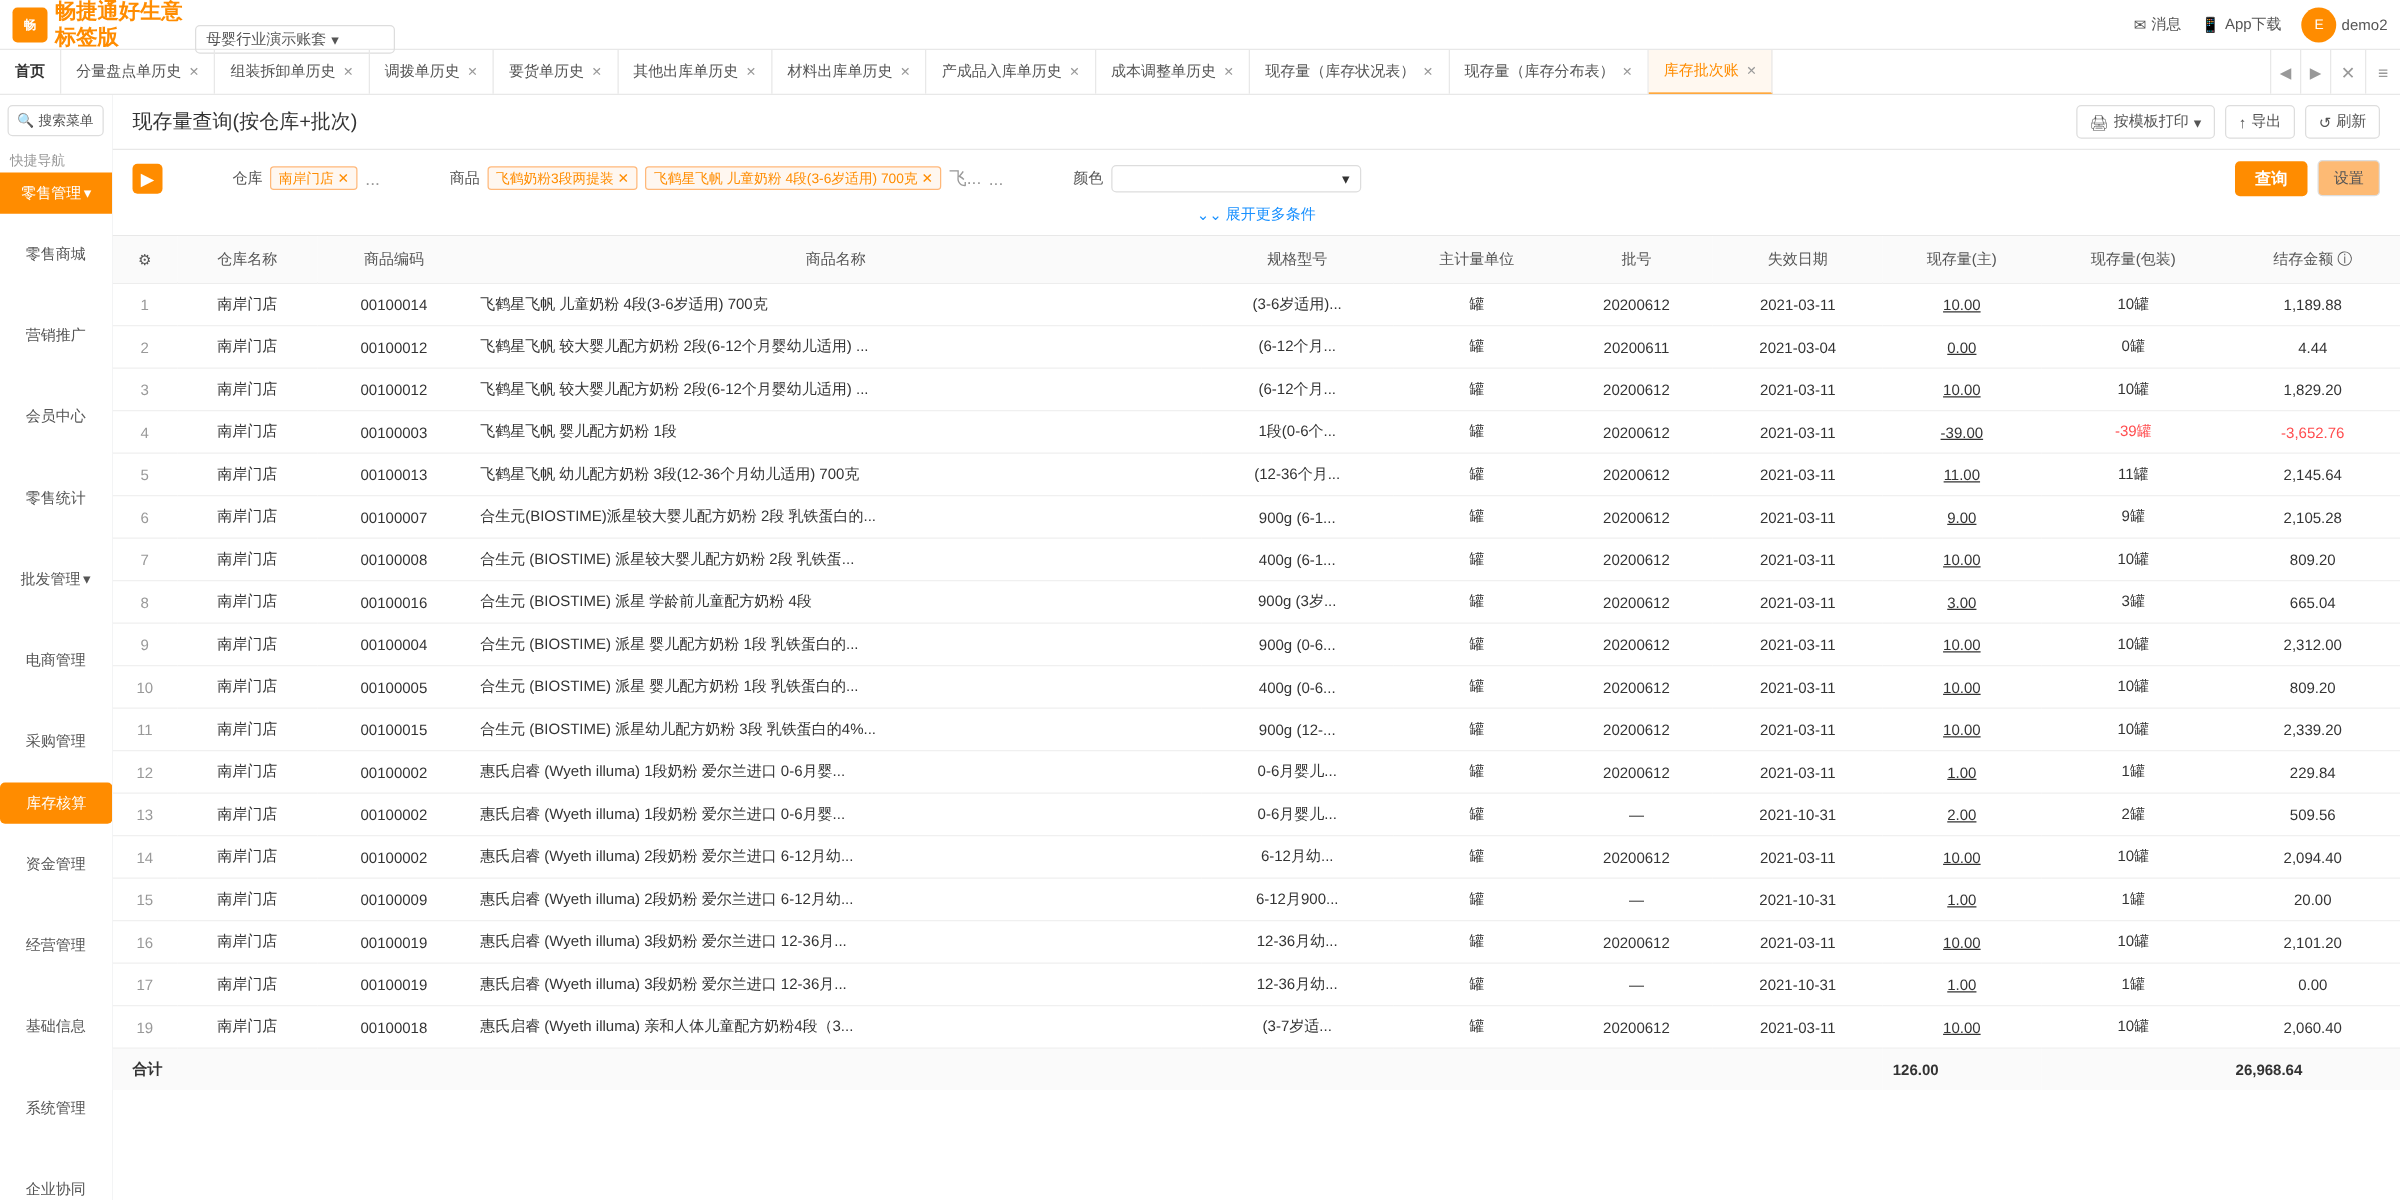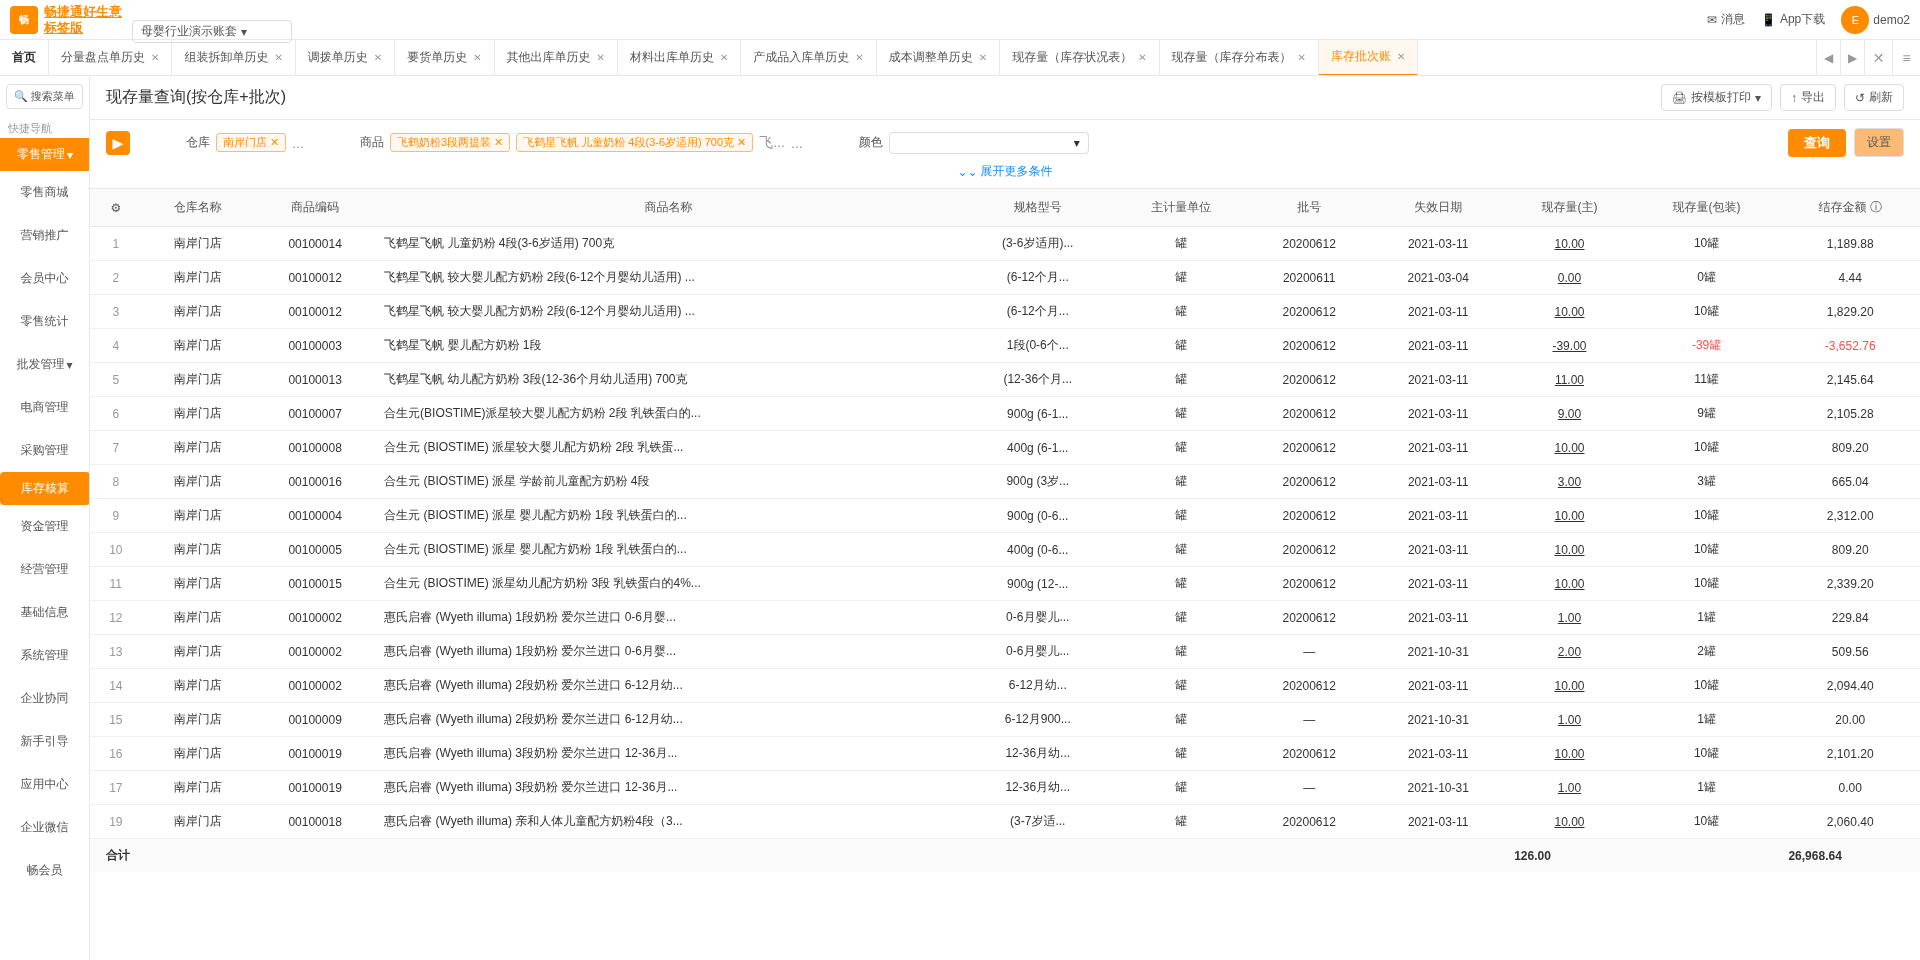--- a/index.html
+++ b/index.html
@@ -2,21 +2,21 @@
 <html><head>
   <meta charset="utf-8">
   <style>
     * { box-sizing: border-box; margin: 0; padding: 0; }
     body { font-family: 'Microsoft YaHei', Arial, sans-serif; font-size: 12px; background: #f5f5f5; color: #333; overflow: hidden; }
 
     
     .top-bar { display: flex; align-items: center; background: #fff; height: 40px; border-bottom: 1px solid #e8e8e8; padding: 0 10px; gap: 10px; }
     .logo-area { display: flex; align-items: center; gap: 6px; min-width: 90px; }
     .logo-icon { width: 28px; height: 28px; background: #ff8c00; border-radius: 4px; display: flex; align-items: center; justify-content: center; color: white; font-size: 10px; font-weight: bold; }
-    .logo-text { font-size: 13px; color: #ff8c00; font-weight: bold; line-height: 1.2; text-decoration: underline; }
+    .logo-text { font-size: 17px; color: #ff8c00; font-weight: bold; line-height: 1.2; }
     .industry-select { display: flex; align-items: center; gap: 4px; border: 1px solid #ddd; border-radius: 4px; padding: 2px 8px; cursor: pointer; font-size: 12px; color: #555; min-width: 160px; margin-top: 24px; }
     .top-actions { margin-left: auto; display: flex; align-items: center; gap: 16px; }
     .top-action-item { display: flex; align-items: center; gap: 4px; cursor: pointer; color: #555; font-size: 12px; }
     .user-avatar { width: 28px; height: 28px; border-radius: 50%; background: #ff8c00; display: flex; align-items: center; justify-content: center; color: white; font-size: 11px; }
 
     
     .nav-tabs { background: #fff; border-bottom: 1px solid #e8e8e8; display: flex; align-items: center; height: 36px; overflow: hidden; }
     .nav-tab { display: flex; align-items: center; padding: 0 12px; height: 36px; font-size: 12px; cursor: pointer; white-space: nowrap; border-right: 1px solid #e8e8e8; color: #555; gap: 4px; flex-shrink: 0; }
     .nav-tab.home { color: #333; font-weight: bold; }
     .nav-tab.active { color: #ff8c00; border-bottom: 2px solid #ff8c00; background: #fff8f0; }
@@ -26,23 +26,23 @@
     .nav-close-btn { width: 28px; height: 36px; display: flex; align-items: center; justify-content: center; cursor: pointer; color: #999; border-left: 1px solid #e8e8e8; font-size: 14px; }
 
     
     .main-layout { display: flex; height: calc(100vh - 76px); }
 
     
     .sidebar { width: 90px; background: #fff; border-right: 1px solid #e8e8e8; display: flex; flex-direction: column; overflow-y: auto; }
     .sidebar-search { padding: 8px 6px; }
     .sidebar-search-btn { width: 100%; background: none; border: 1px solid #ddd; border-radius: 4px; padding: 4px; cursor: pointer; font-size: 11px; color: #555; display: flex; align-items: center; justify-content: center; gap: 3px; }
     .sidebar-nav-label { font-size: 11px; color: #999; padding: 4px 8px 2px; }
-    .sidebar-item { padding: 8px 6px; text-align: center; cursor: pointer; font-size: 12px; color: #555; border-radius: 4px; margin: 5px 4px; }
+    .sidebar-item { padding: 8px 6px; text-align: center; cursor: pointer; font-size: 12px; color: #555; border-radius: 4px; margin: 16px 4px; }
     .sidebar-item.active { background: #ff8c00; color: #fff; border-radius: 0; margin: 0; width: 90px; }
-    .sidebar-item-with-arrow { display: flex; align-items: center; justify-content: center; gap: 2px; }
+    .sidebar-item-with-arrow { display: flex; align-items: center; justify-content: center; gap: 2px; font-family: Liberation Serif, serif; }
 
     
     .content-area { flex: 1; display: flex; flex-direction: column; overflow: hidden; background: #f0f2f5; }
 
     
     .page-header { background: #fff; padding: 8px 16px; display: flex; align-items: center; justify-content: space-between; border-bottom: 1px solid #e8e8e8; }
     .page-title { font-size: 16px; font-weight: normal; color: #333; }
     .page-actions { display: flex; align-items: center; gap: 8px; }
     .btn-template { display: flex; align-items: center; gap: 4px; border: 1px solid #ddd; border-radius: 4px; padding: 4px 10px; cursor: pointer; font-size: 12px; color: #555; background: #fff; }
     .btn-export { display: flex; align-items: center; gap: 4px; border: 1px solid #ddd; border-radius: 4px; padding: 4px 10px; cursor: pointer; font-size: 12px; color: #555; background: #fff; }

